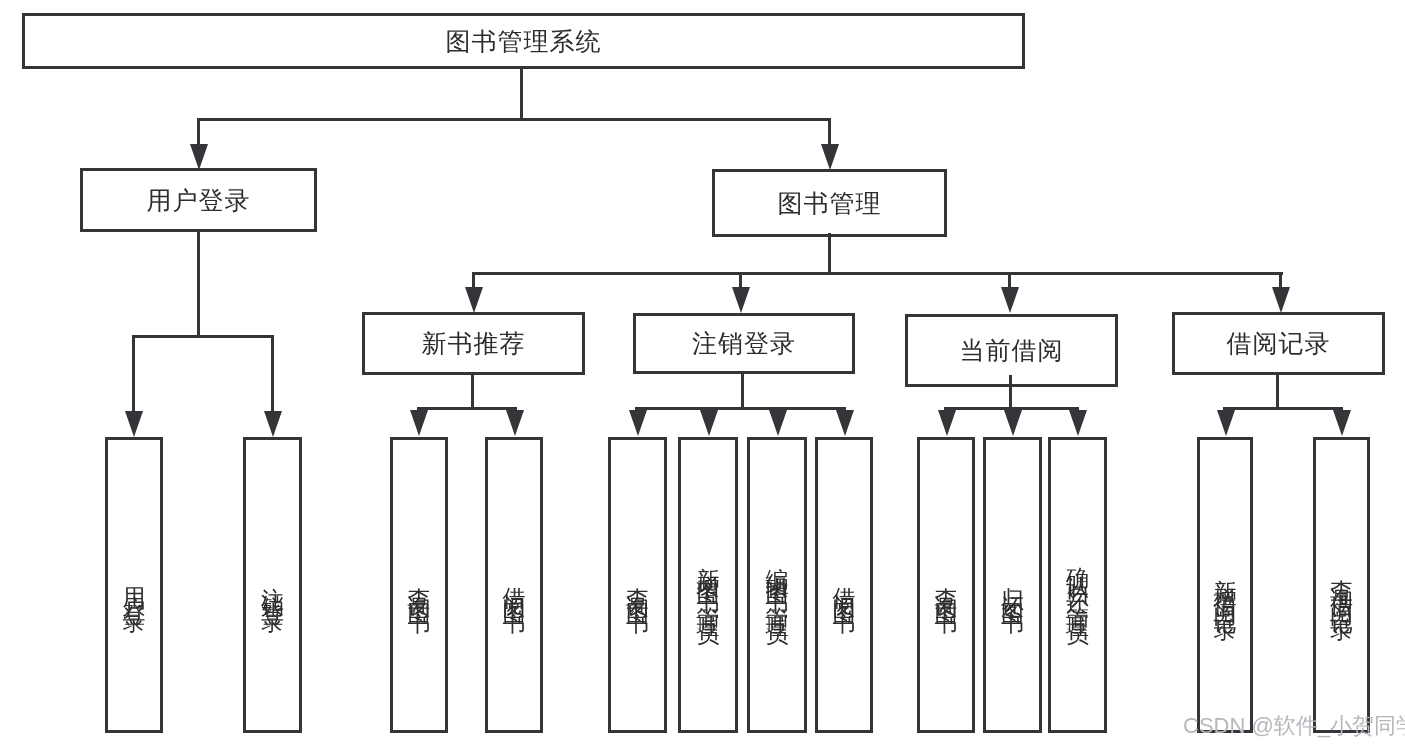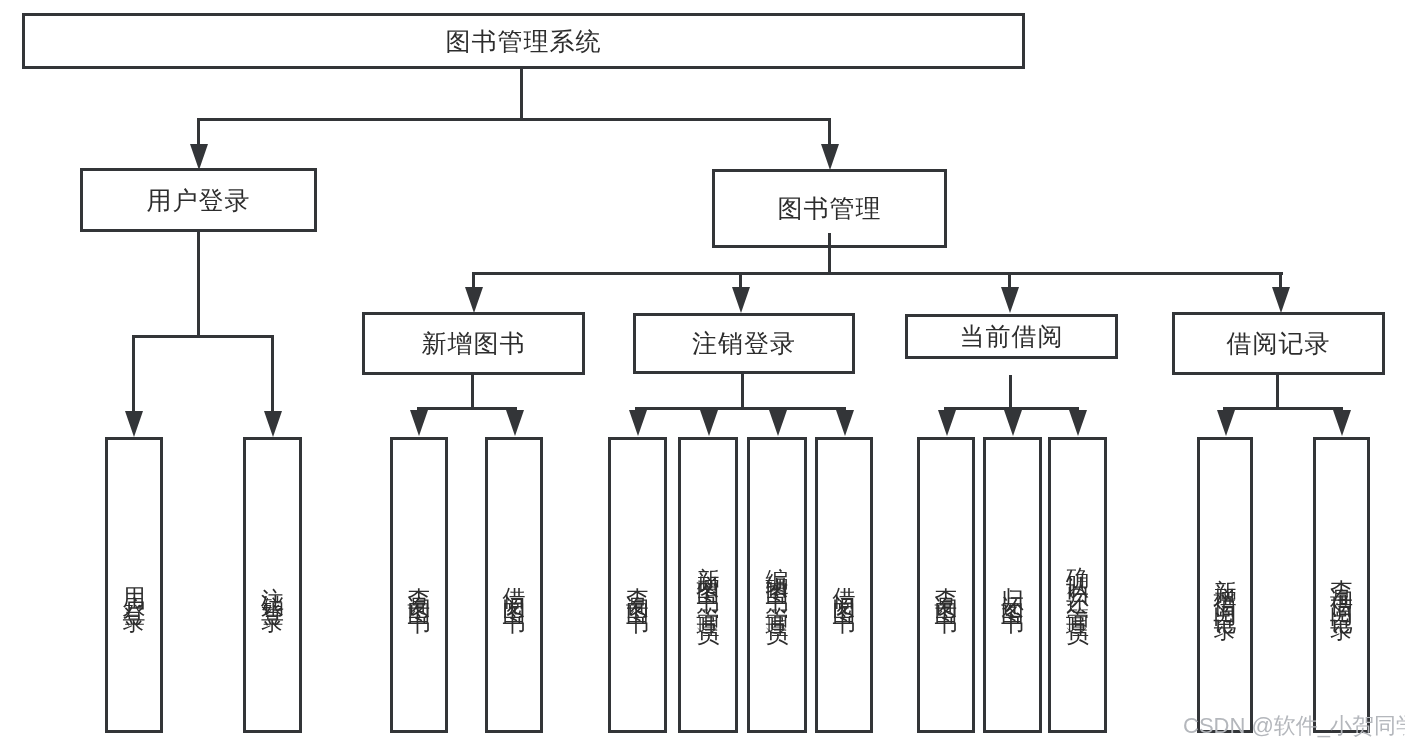--- a/index.html
+++ b/index.html
@@ -59,27 +59,27 @@
 </style>
 </head>
 <body>
 
 <div class="stage">
 
   <div class="box hbox" style="left:22px; top:13px; width:1003px; height:56px;">图书管理系统</div>
 
   <div class="box hbox" style="left:80px; top:168px; width:237px; height:64px;">用户登录</div>
 
-  <div class="box hbox" style="left:712px; top:169px; width:235px; height:79px;">图书管理</div>
+  <div class="box hbox" style="left:712px; top:169px; width:235px; height:68px;">图书管理</div>
 
-  <div class="box hbox" style="left:362px; top:312px; width:223px; height:63px;">新增图书</div>
+  <div class="box hbox" style="left:362px; top:312px; width:223px; height:63px;">新书推荐</div>
 
   <div class="box hbox" style="left:633px; top:313px; width:222px; height:61px;">注销登录</div>
 
-  <div class="box hbox" style="left:905px; top:314px; width:213px; height:45px;">当前借阅</div>
+  <div class="box hbox" style="left:905px; top:314px; width:213px; height:73px;">当前借阅</div>
 
   <div class="box hbox" style="left:1172px; top:312px; width:213px; height:63px;">借阅记录</div>
 
   <div class="box leaf" style="left:105px; top:437px; width:58px; height:296px;">
     <span class="vtext">用户登录</span>
   </div>
   <div class="box leaf" style="left:243px; top:437px; width:59px; height:296px;">
     <span class="vtext">注销登录</span>
   </div>
   <div class="box leaf" style="left:390px; top:437px; width:58px; height:296px;">

